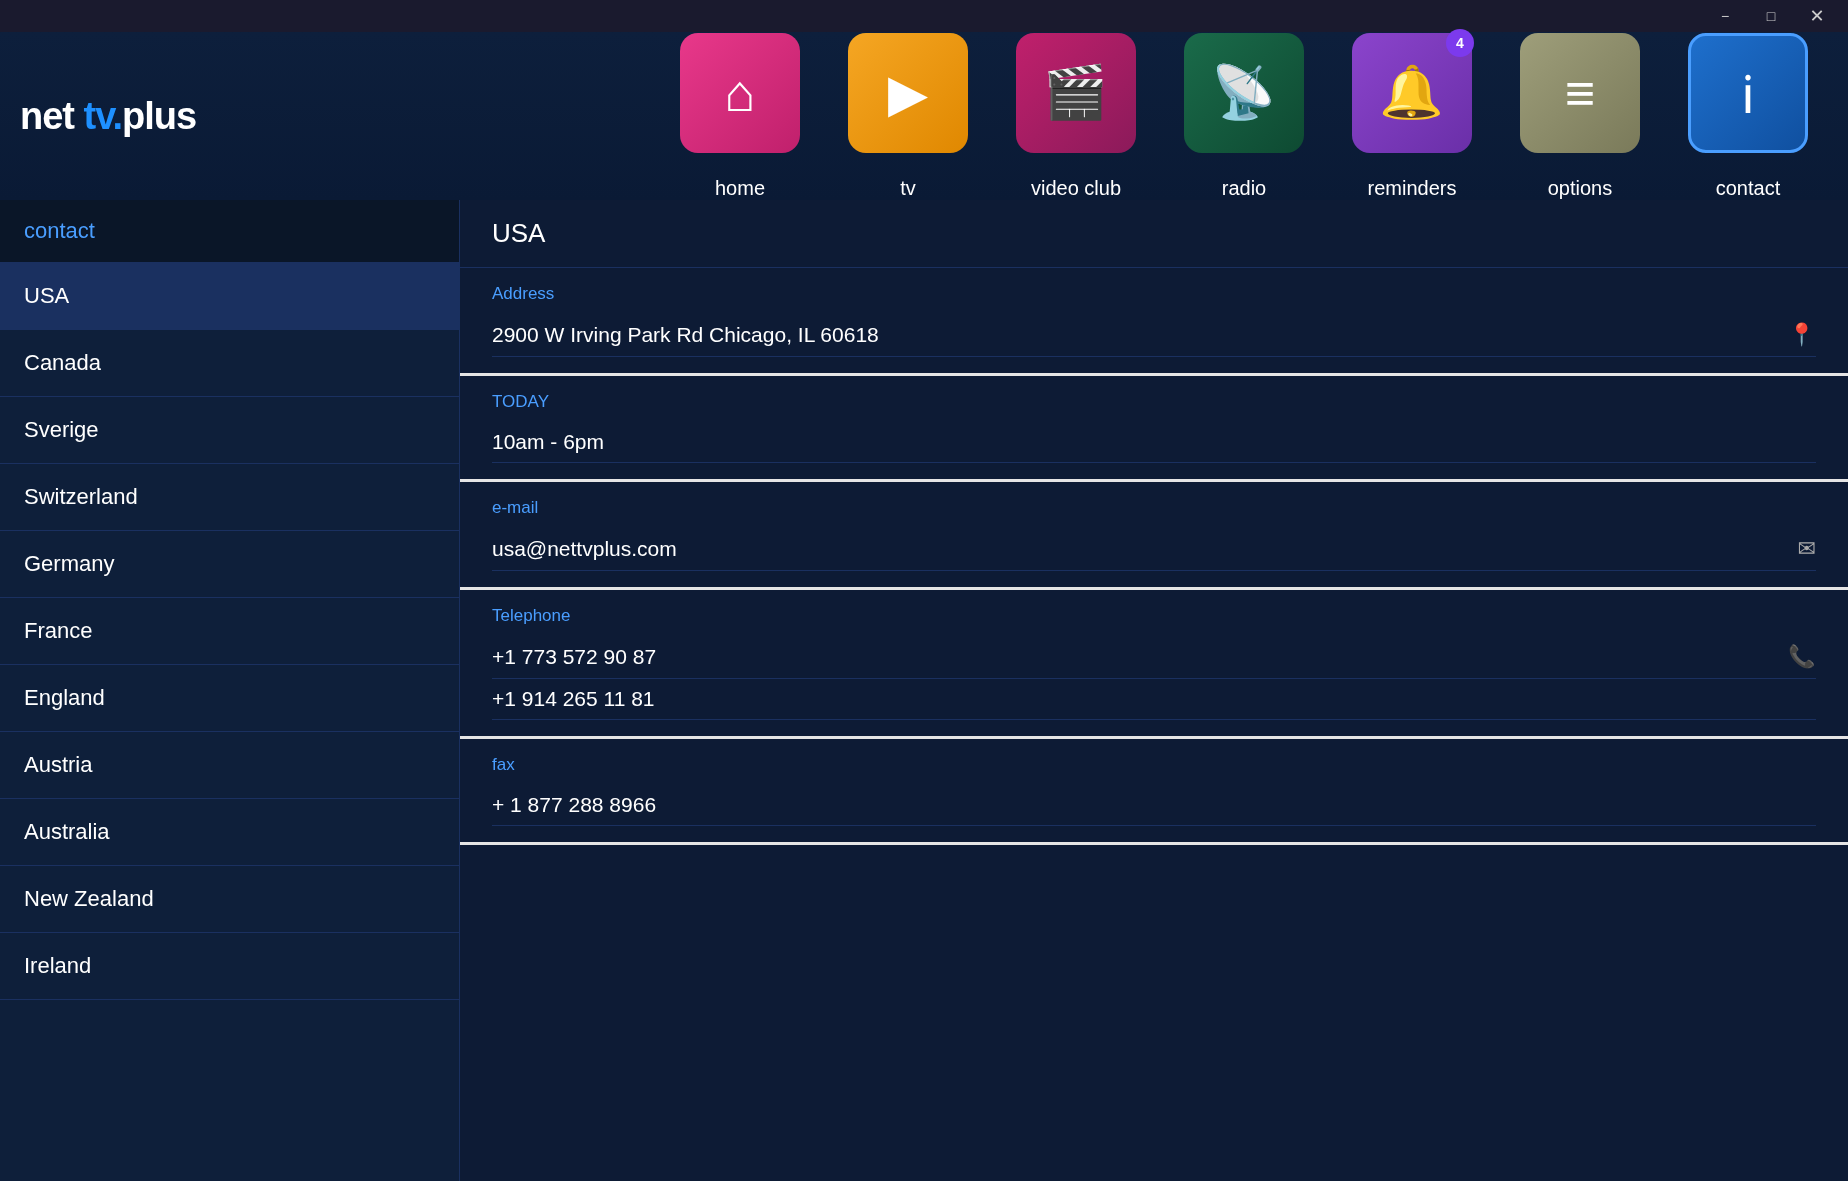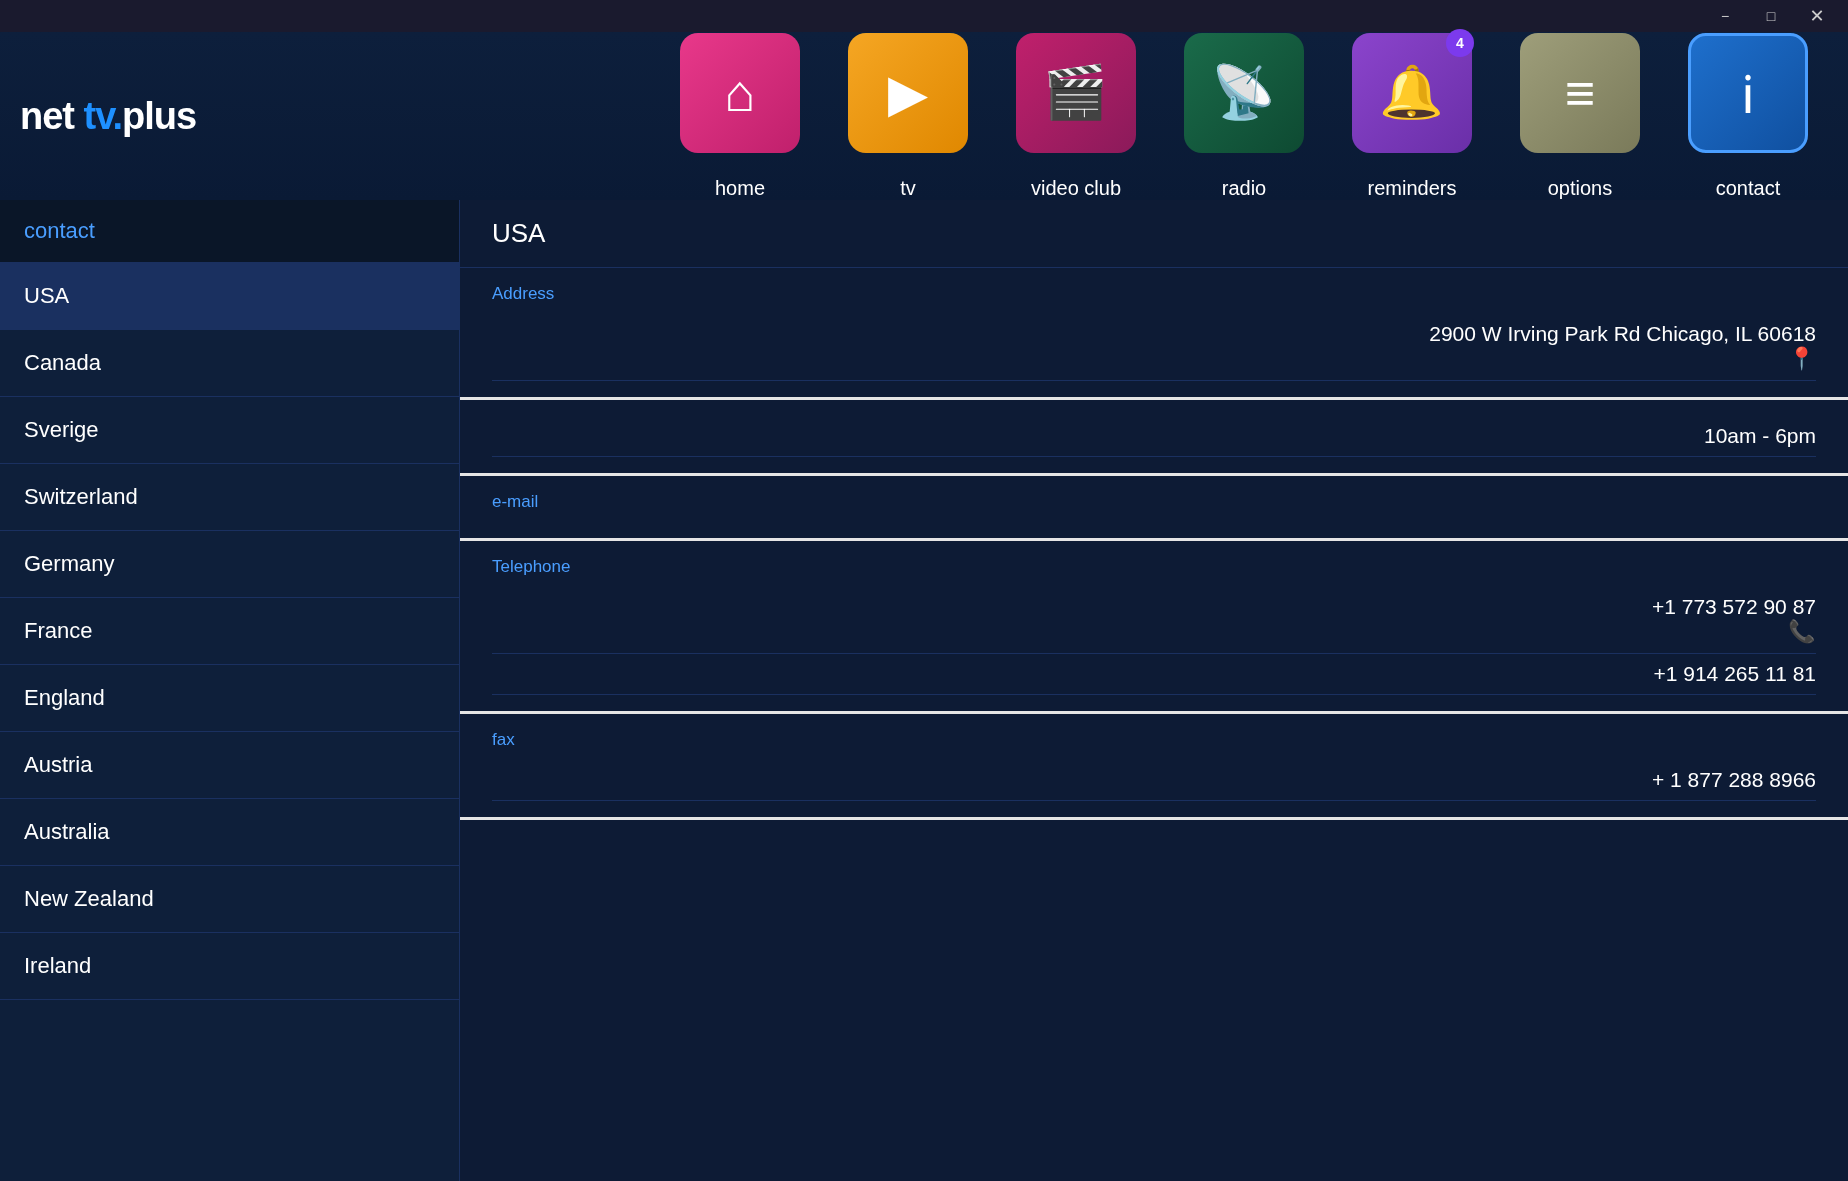--- a/index.html
+++ b/index.html
@@ -163,25 +163,24 @@
       padding: 16px 32px;
       border-bottom: 3px solid #e5e5e5;
     }
     .detail-label {
       font-size: 17px;
       color: #4a9eff;
       margin-bottom: 10px;
     }
     .detail-value-row {
       display: flex;
-      align-items: flex-end;
+      align-items: center;
       justify-content: space-between;
       border-bottom: 1px solid #1a3060;
       padding: 8px 0;
-      flex-direction: column;
     }
     .detail-value {
       font-size: 21px;
       color: #fff;
     }
     .detail-icon {
       font-size: 22px;
       color: #aaa;
     }
   </style>
@@ -258,27 +257,32 @@
 
     <div class="detail-section">
       <div class="detail-label">Address</div>
       <div class="detail-value-row">
         <span class="detail-value">2900 W Irving Park Rd Chicago, IL 60618</span>
         <span class="detail-icon">📍</span>
       </div>
     </div>
 
     <div class="detail-section">
+      <div class="detail-label">TODAY</div>
       <div class="detail-value-row">
         <span class="detail-value">10am - 6pm</span>
       </div>
     </div>
 
     <div class="detail-section">
       <div class="detail-label">e-mail</div>
+      <div class="detail-value-row">
+        <span class="detail-value">usa@nettvplus.com</span>
+        <span class="detail-icon">✉</span>
+      </div>
     </div>
 
     <div class="detail-section">
       <div class="detail-label">Telephone</div>
       <div class="detail-value-row">
         <span class="detail-value">+1 773 572 90 87</span>
         <span class="detail-icon">📞</span>
       </div>
       <div class="detail-value-row">
         <span class="detail-value">+1 914 265 11 81</span>

